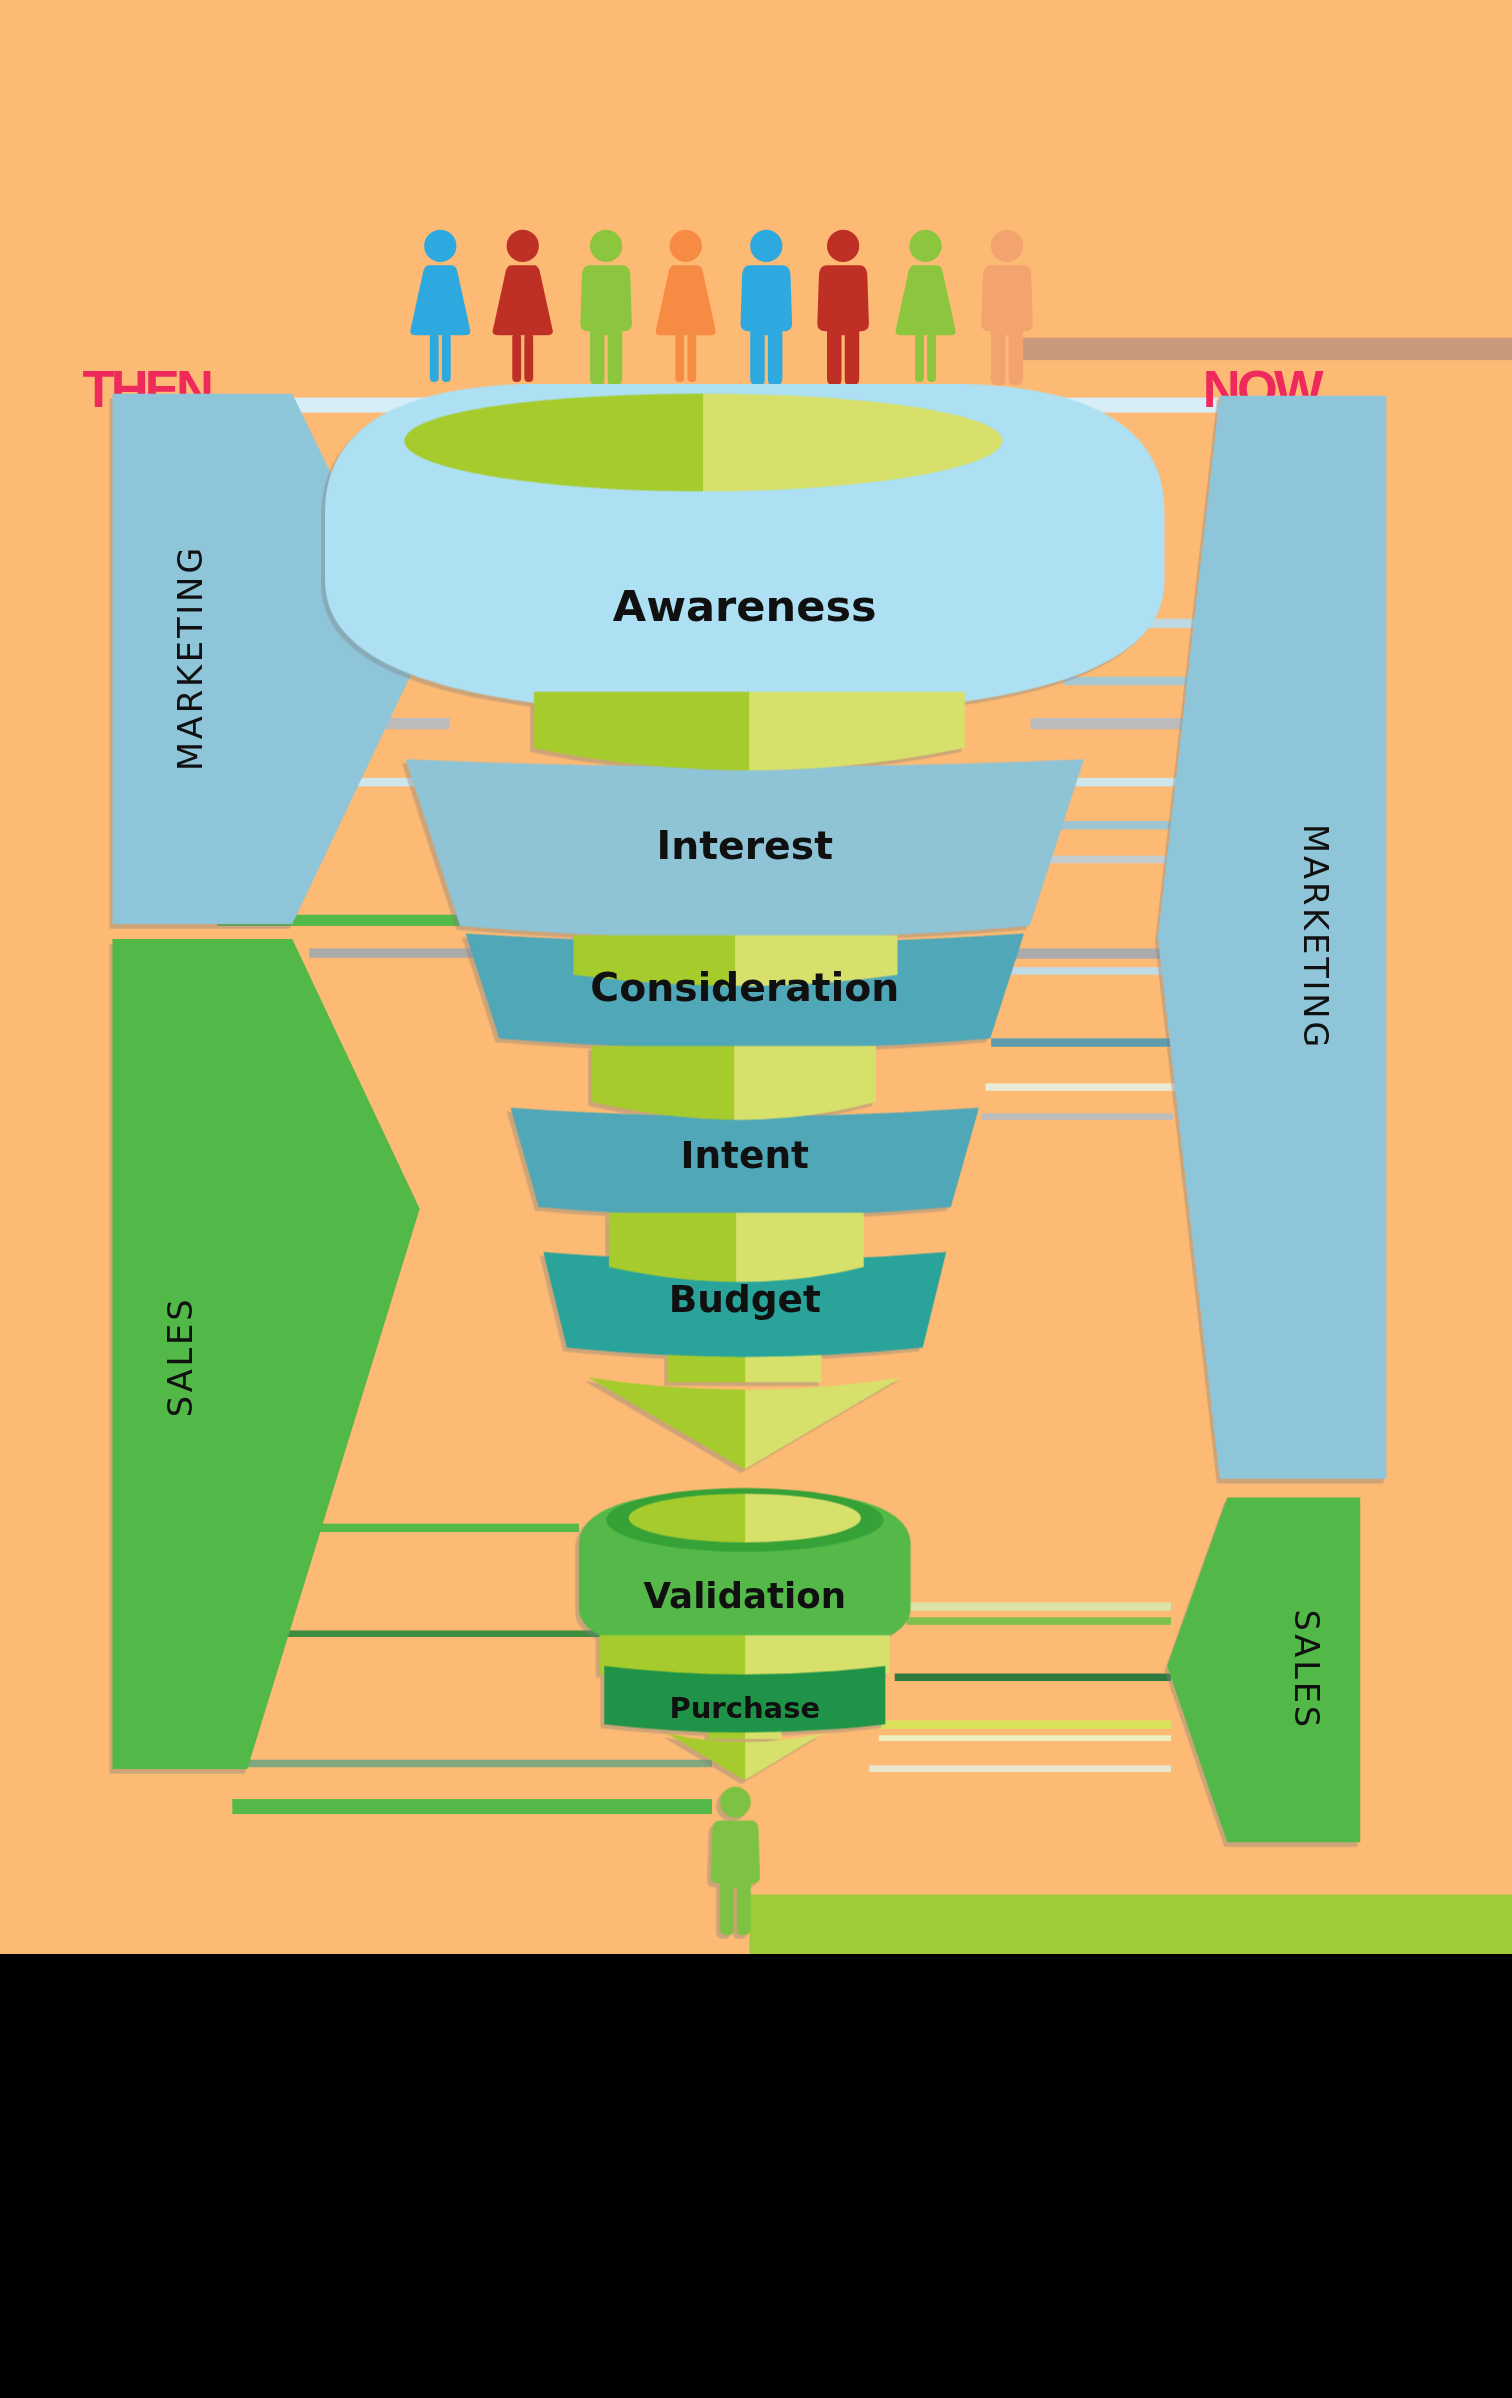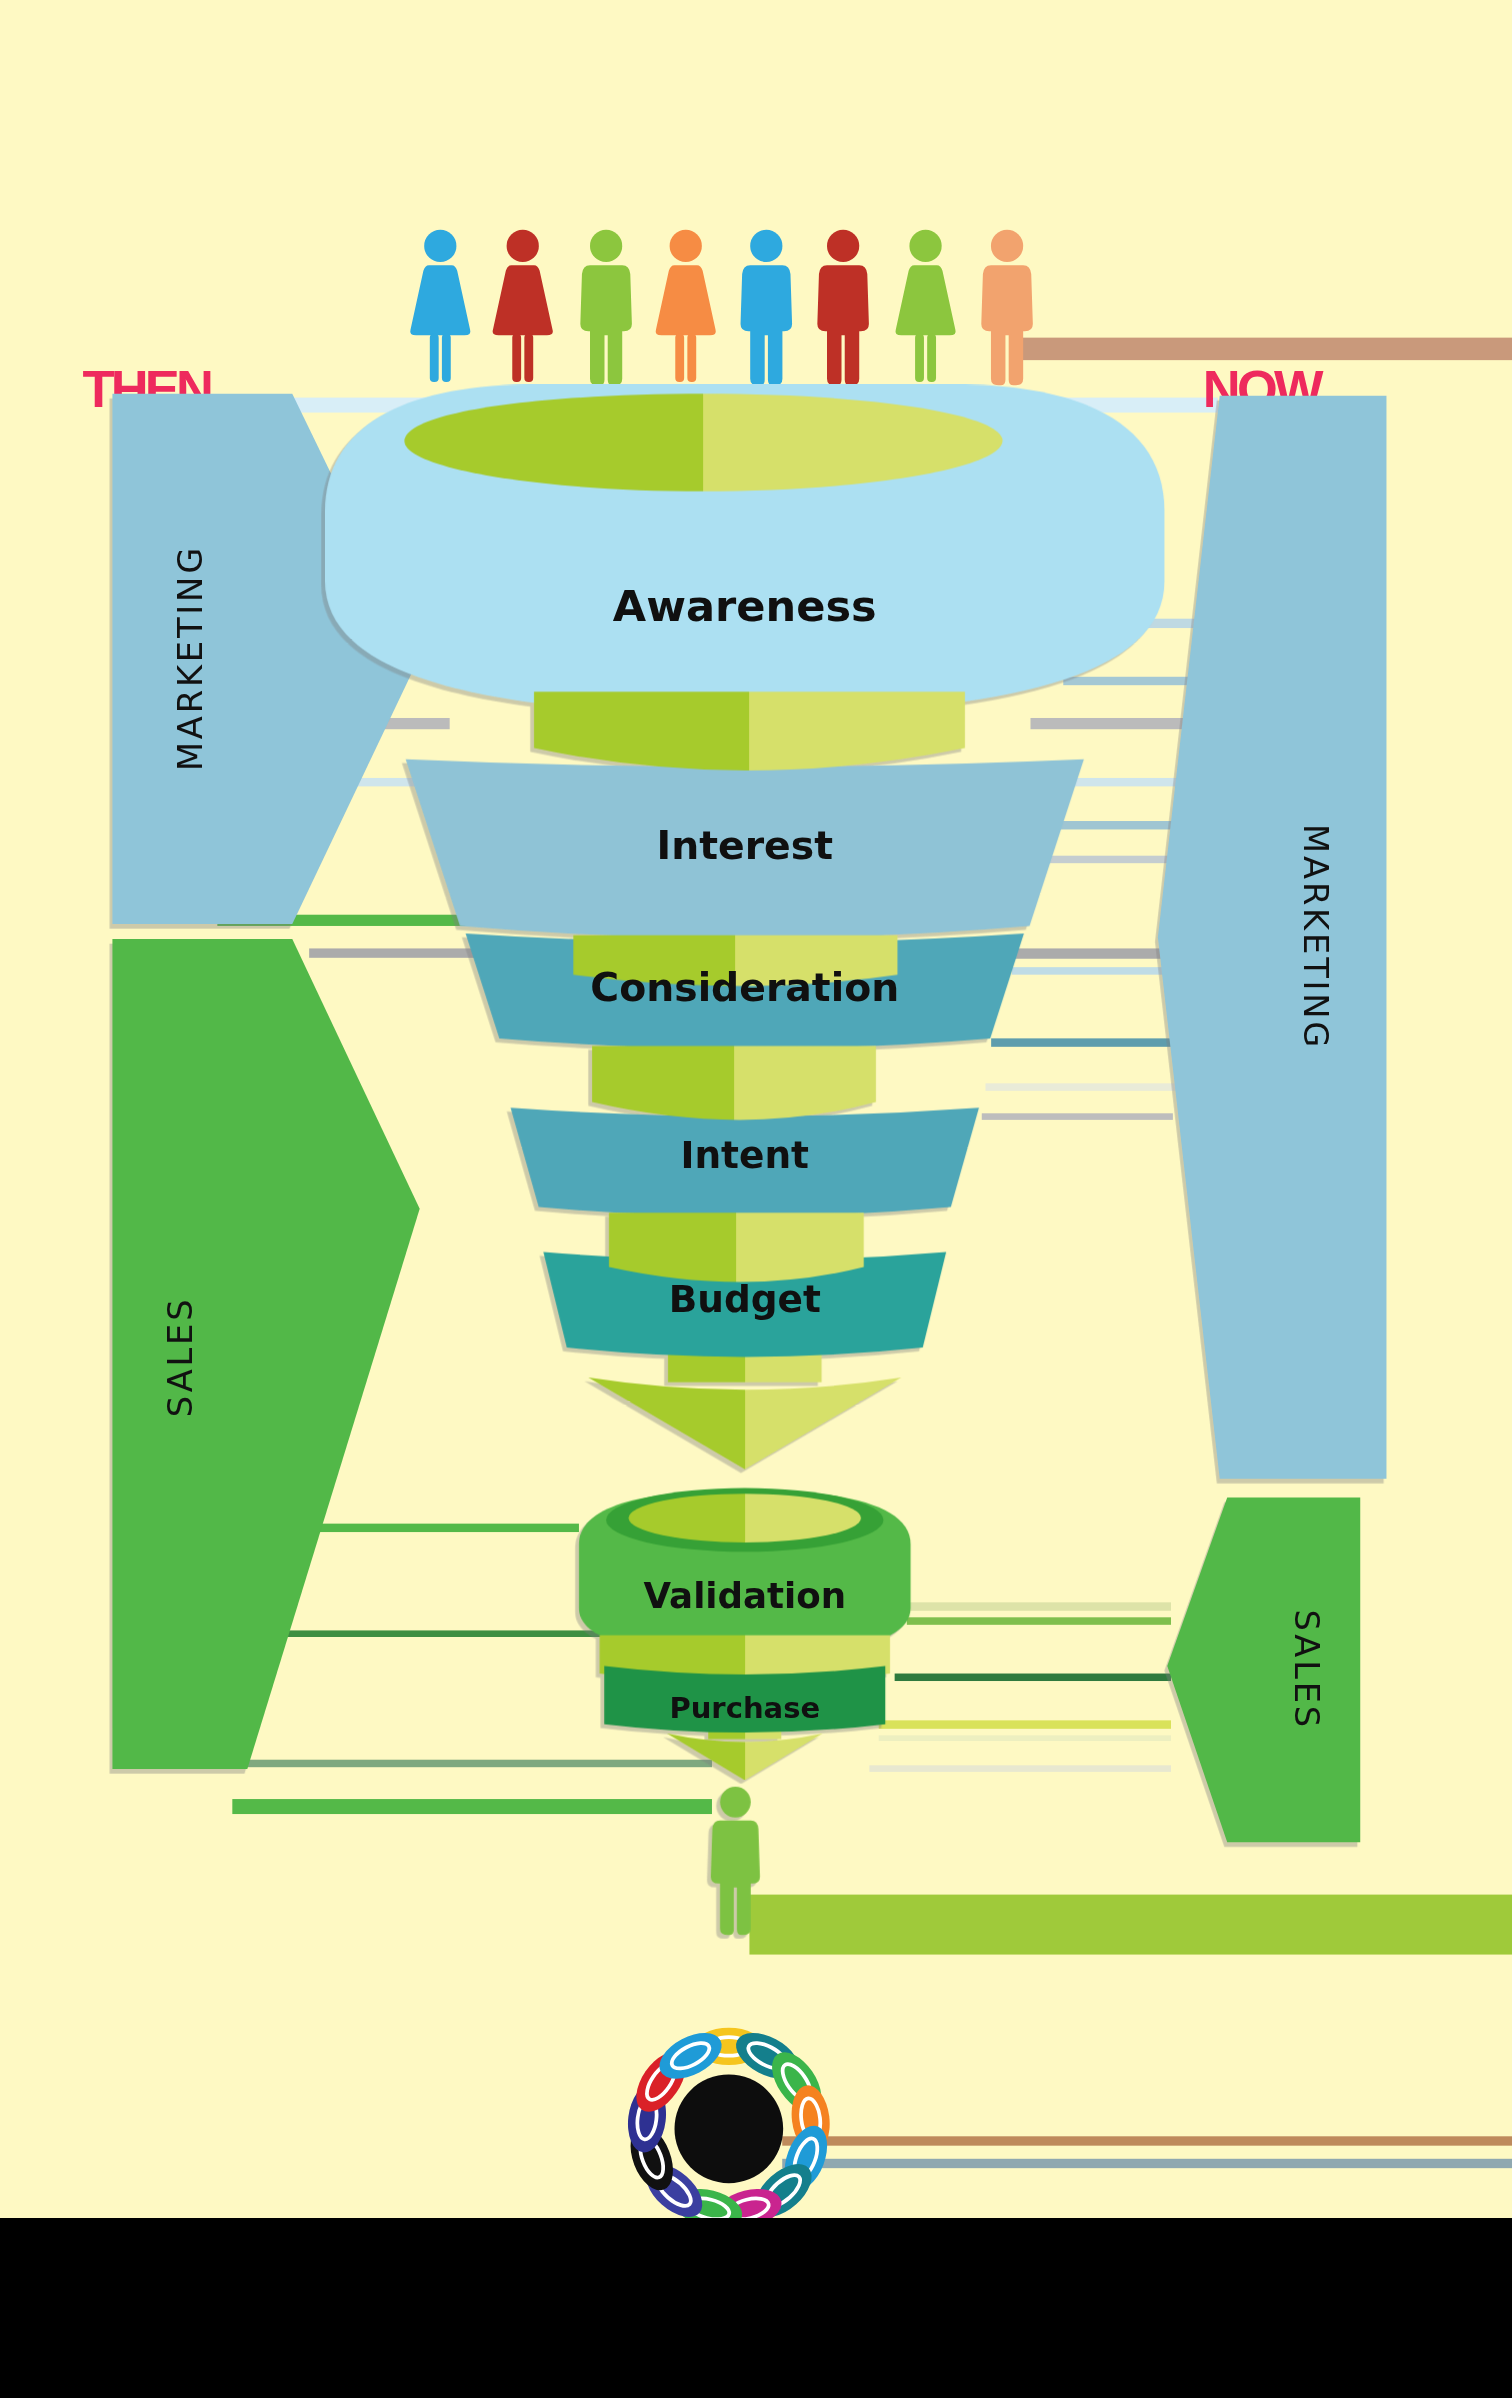--- a/index.html
+++ b/index.html
@@ -1,16 +1,16 @@
 <!DOCTYPE html>
 <html style="font-size:15px"><head>
 <meta charset="utf-8">
 <style>
   html,body{margin:0;padding:0;background:#000;}
-  .canvas{position:relative;width:1512px;height:2218px;background:#fef9c3;overflow:hidden;
+  .canvas{position:relative;width:1512px;height:1954px;background:#fdba74;overflow:hidden;
           font-family:"DejaVu Sans", sans-serif;}
   svg.scene{position:absolute;left:0;top:0;width:1512px;height:2399px;}
   .era-title{font-family:"Liberation Sans", sans-serif;font-weight:bold;font-size:56px;
              letter-spacing:-4px;}
   .panel-label{font-family:"DejaVu Sans", sans-serif;font-weight:500;font-size:36px;
                letter-spacing:3px;fill:#111;}
   .stage-label{font-family:"DejaVu Sans", sans-serif;font-weight:600;fill:#101010;}
   .funnel-layer{filter:drop-shadow(-4px 4px 0 rgba(125,125,125,.38));}
   .panel-layer{filter:drop-shadow(-3px 5px 0 rgba(125,125,125,.38));}
 </style>

